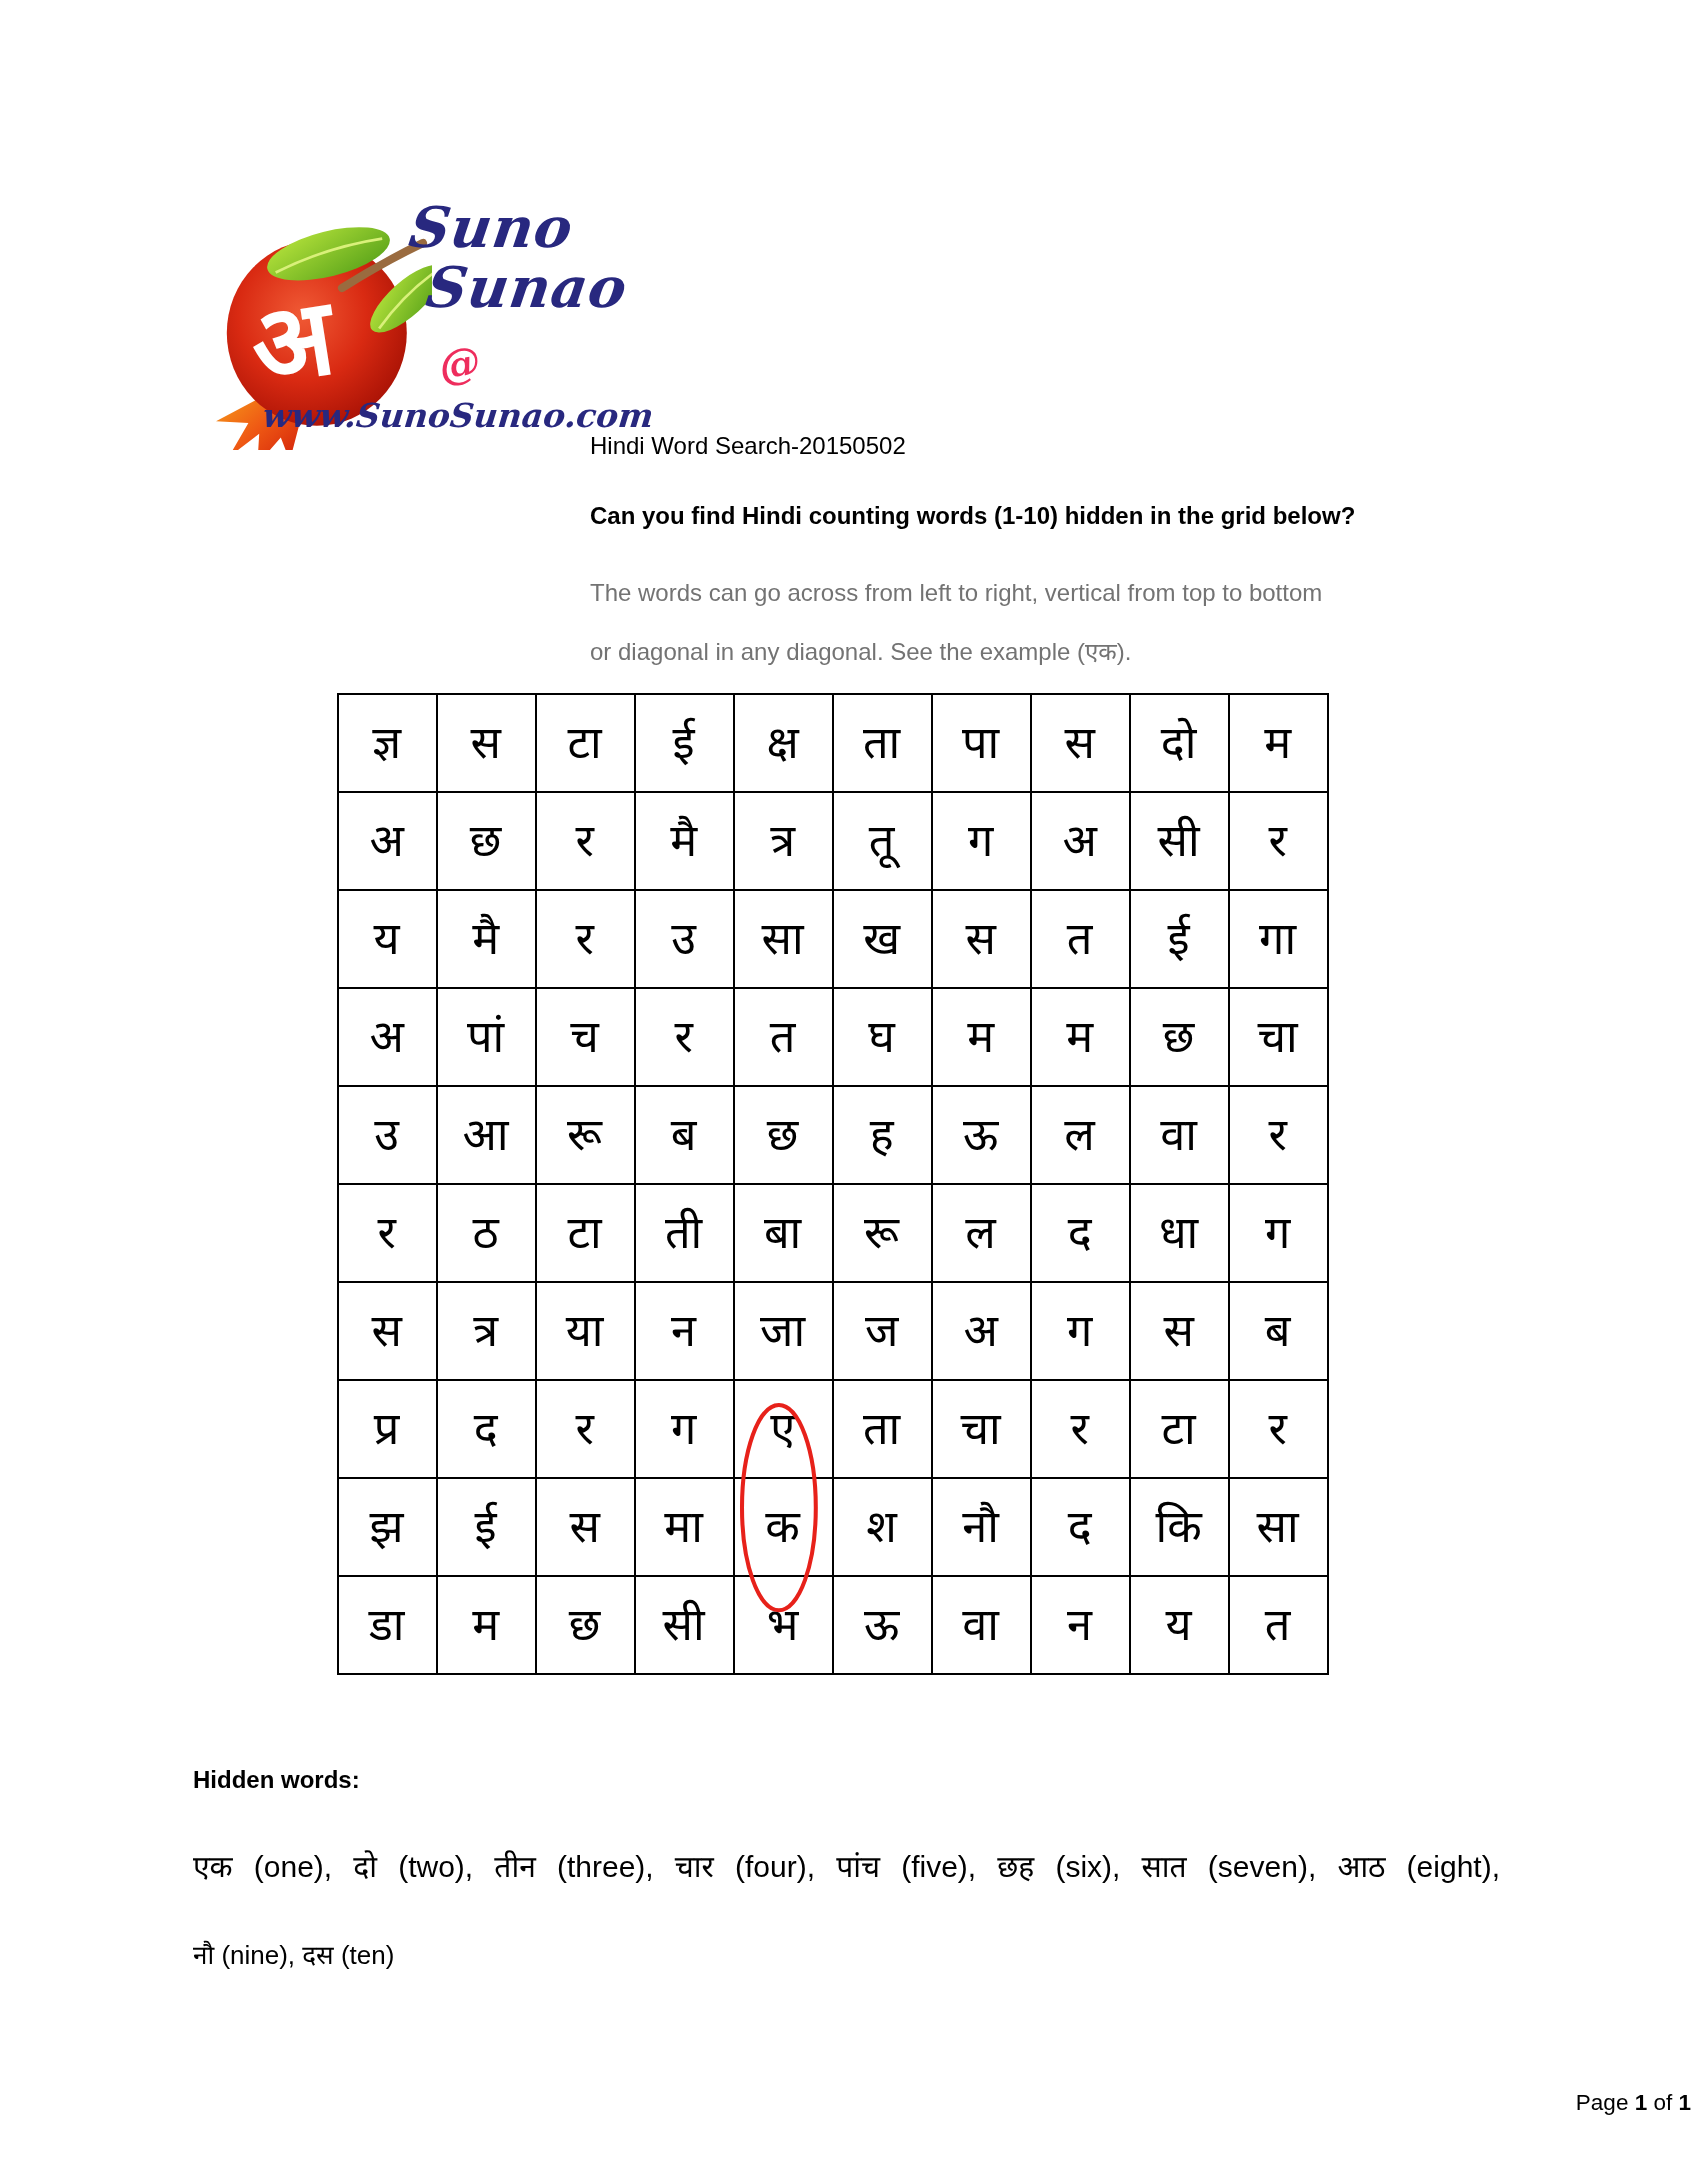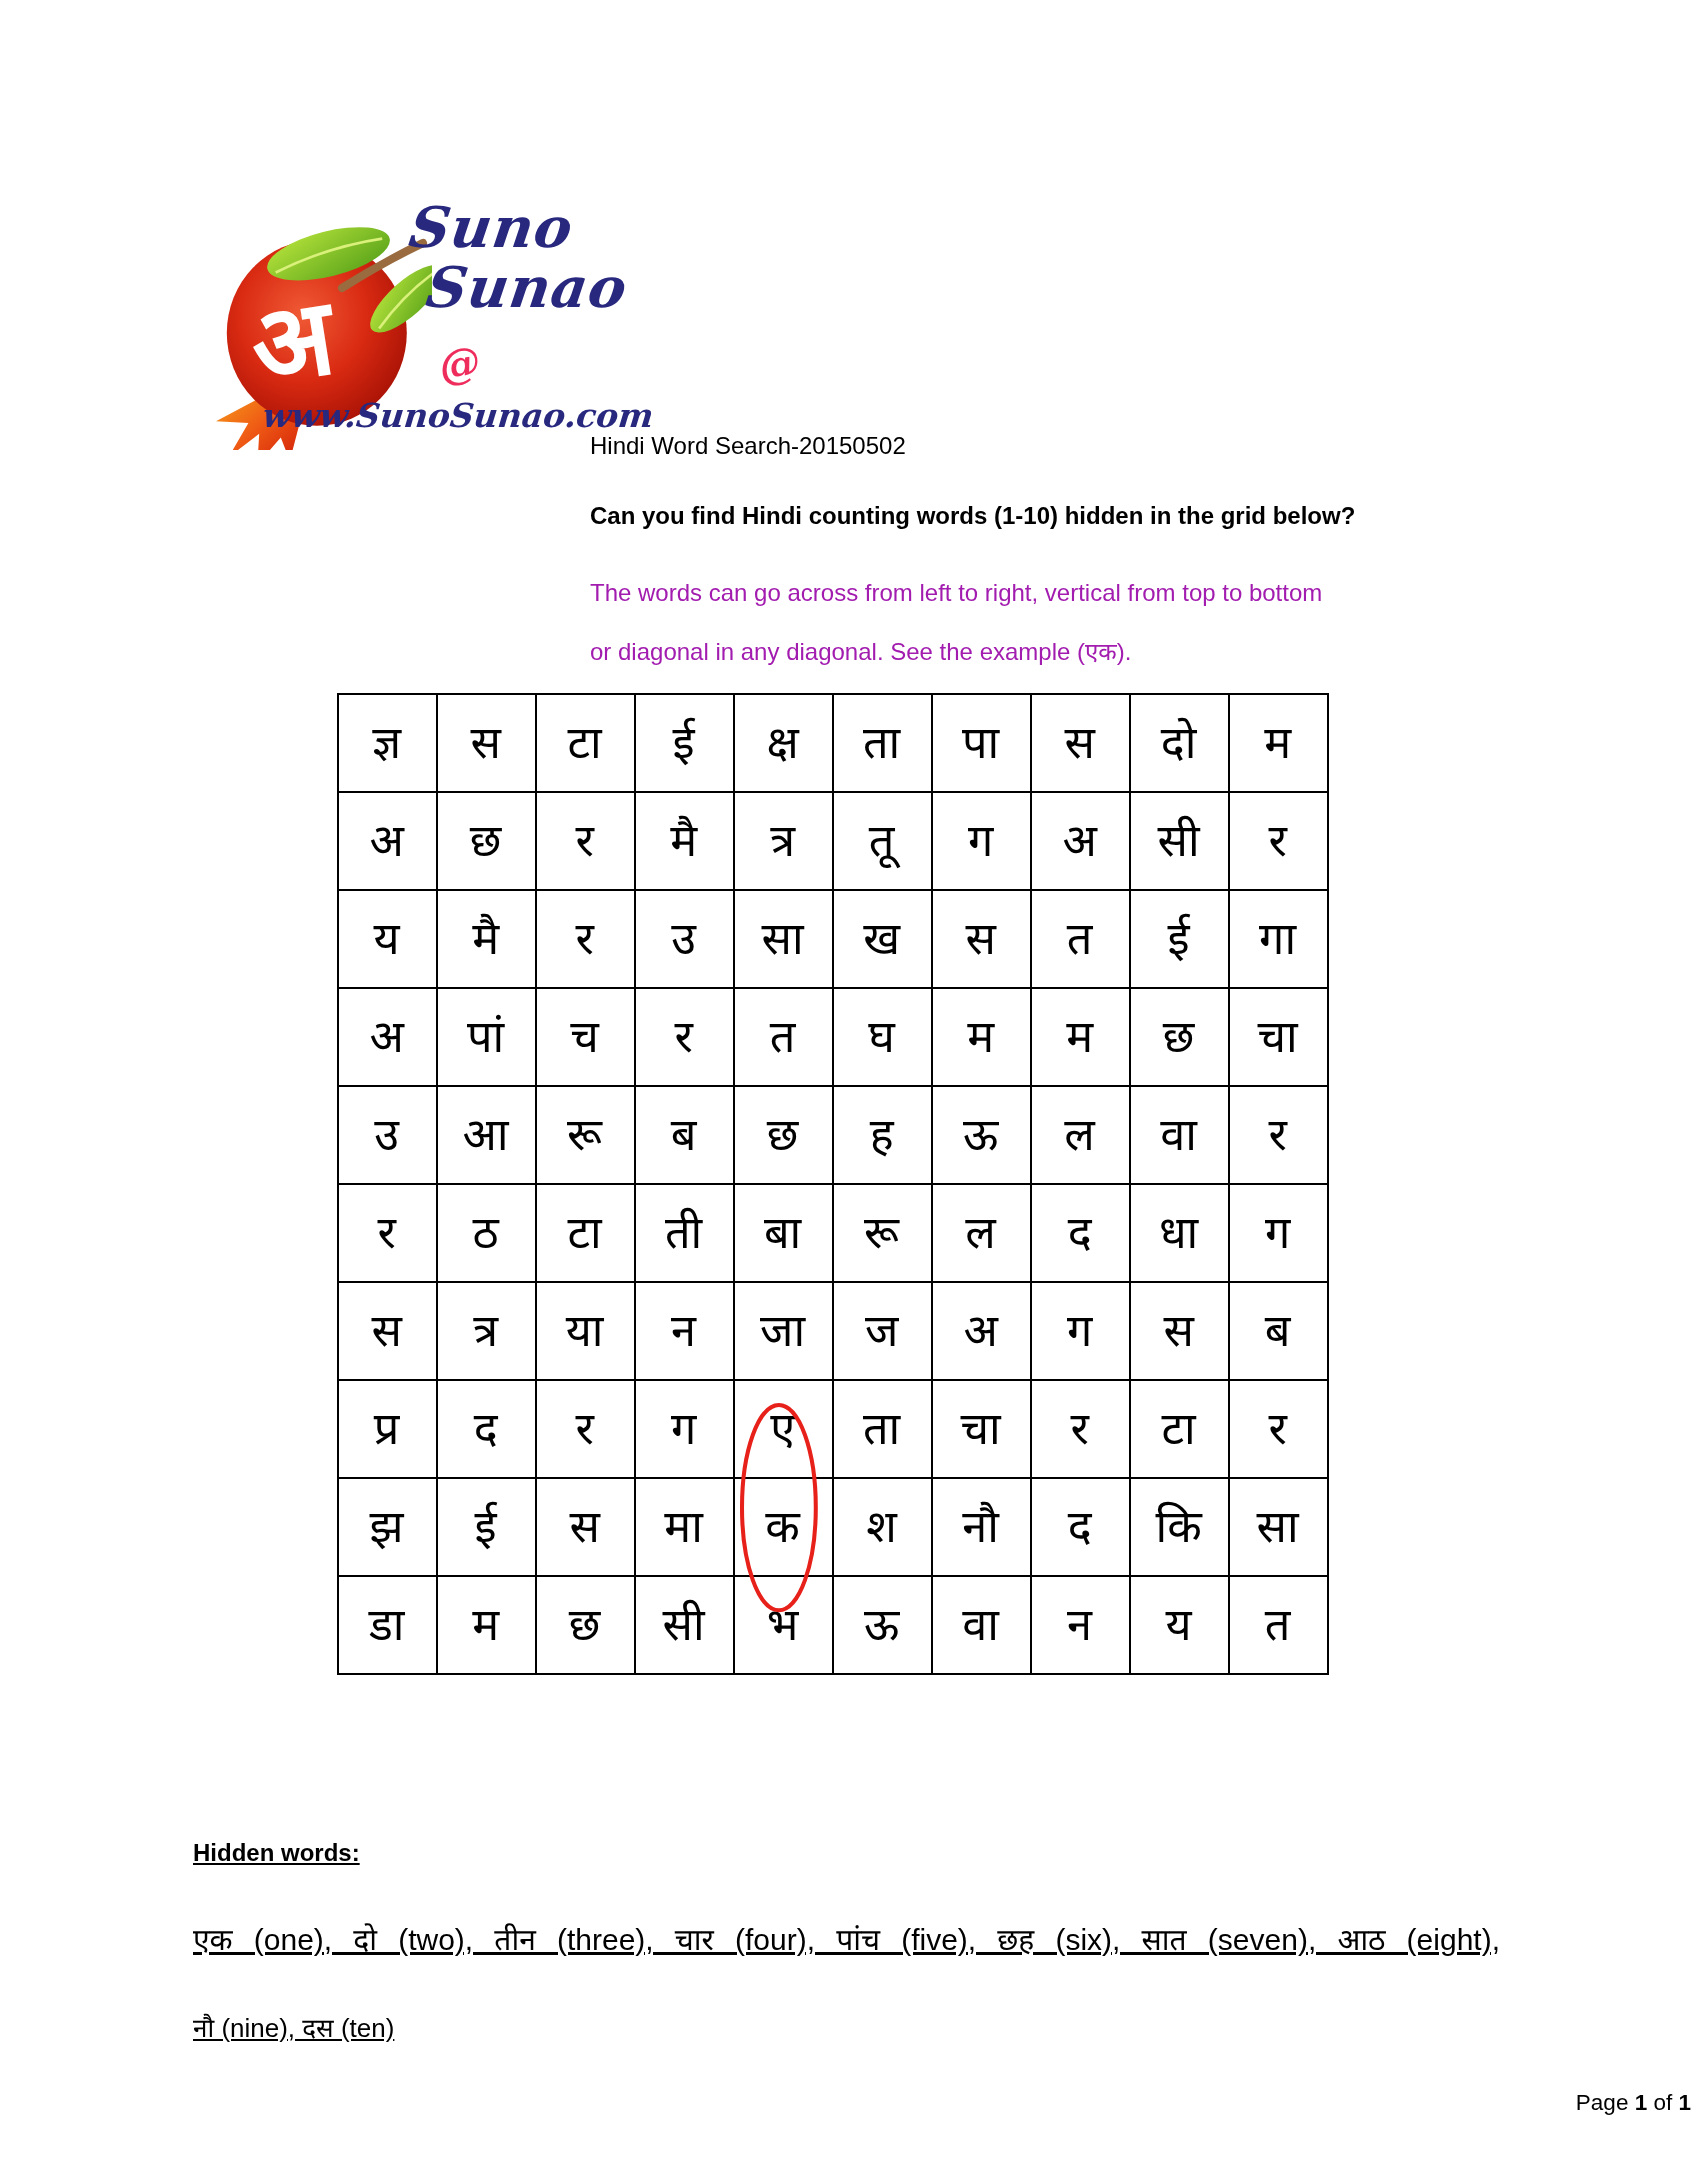--- a/index.html
+++ b/index.html
@@ -29,34 +29,34 @@
   .brand-url {
     position:absolute; left:56px; top:209px;
     font-family:"DejaVu Serif", serif; font-style:italic; font-weight:bold;
     font-size:33px; color:#28287f; white-space:nowrap; transform:skewX(-6deg);
   }
 
   
   .headings { position:absolute; left:590px; top:432px; width:954px; }
   .doc-title { font-weight:normal; font-size:24px; }
   .doc-question { font-weight:bold; font-size:24px; margin-top:42px; }
-  .doc-instructions { font-size:24px; color:#a21caf; margin-top:33px; line-height:59px; }
+  .doc-instructions { font-size:24px; color:#737373; margin-top:33px; line-height:59px; }
 
   
   .grid-wrap { position:absolute; left:337px; top:693px; width:999px; height:992px; }
   table.word-grid { border-collapse:collapse; table-layout:fixed; }
   table.word-grid td {
     width:99px; height:98px; border:2.7px solid #000;
     text-align:center; vertical-align:middle;
     font-size:45px; color:#000; padding:0 1.8px 5.4px 0;
   }
   .ellipse-overlay { position:absolute; left:0; top:0; pointer-events:none; }
 
   
-  .hidden-words { position:absolute; left:193px; top:1839px; width:1307px;text-decoration:underline; }
+  .hidden-words { position:absolute; left:193px; top:1766px; width:1307px; }
   .hw-label { font-weight:bold; font-size:24px; }
   .hw-line1 { font-size:30px; margin-top:51px; text-align:justify; text-align-last:justify; }
   .hw-line2 { font-size:26px; margin-top:50px; }
 
   
   .page-footer {
     position:absolute; left:0; right:0; top:2090px; text-align:right;
     font-size:22.5px;
   }
   .page-footer .num { font-weight:bold; }

